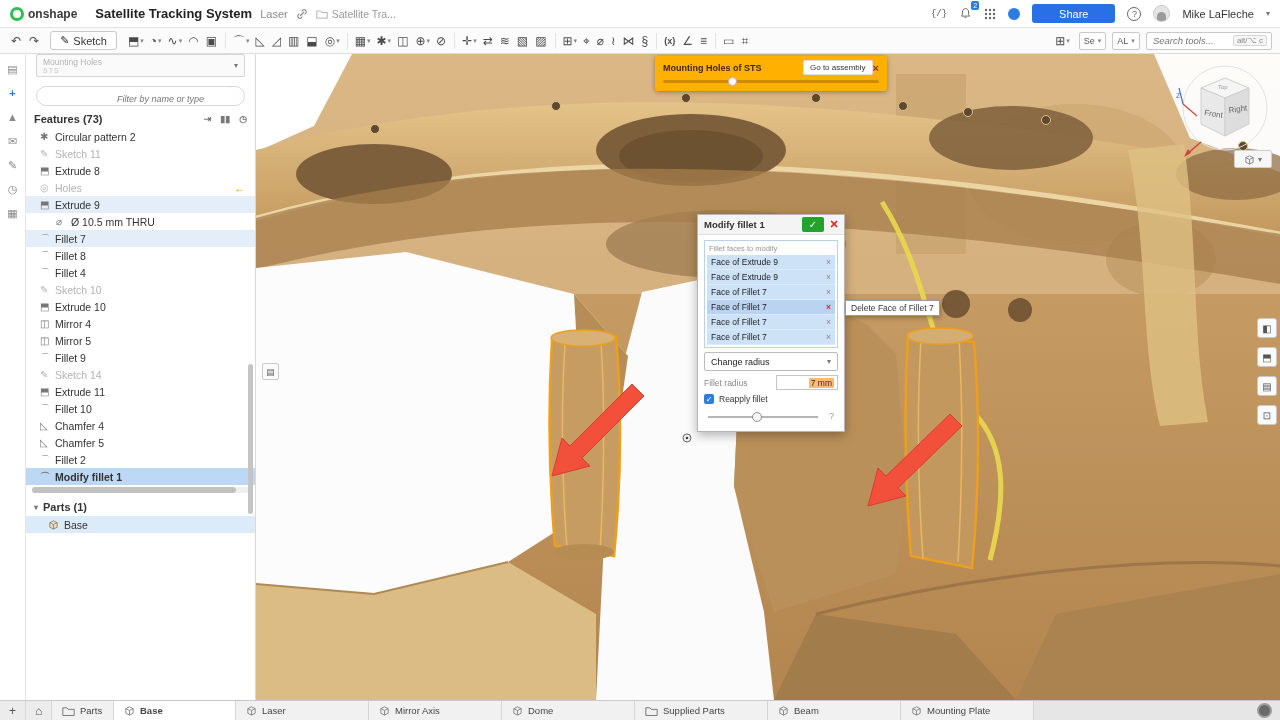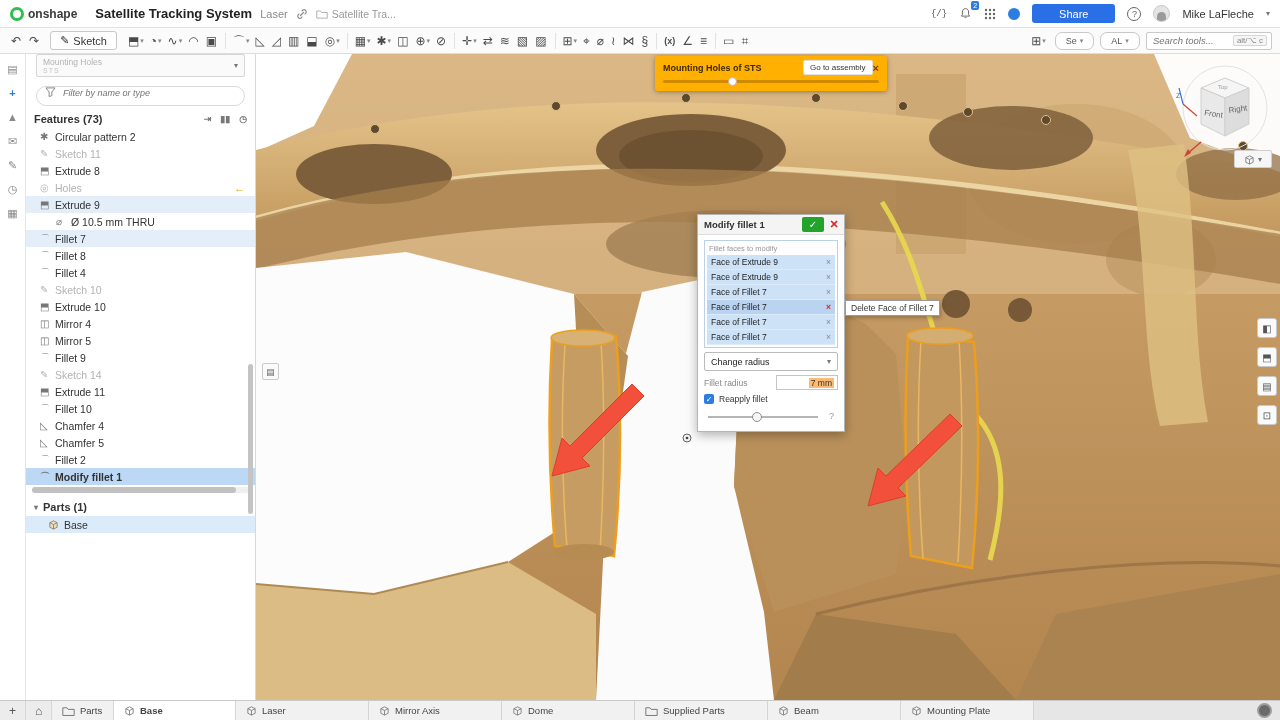--- a/index.html
+++ b/index.html
@@ -33,22 +33,22 @@
   .toolbar{position:absolute;left:0;top:28px;right:0;height:26px;background:#fbfbfb;
     border-bottom:1px solid #ddd;display:flex;align-items:center;padding:0 8px;gap:2px;z-index:55;}
   .tb-btn{display:flex;align-items:center;gap:1px;padding:2px 3px;border-radius:2px;color:#4a4a4a;cursor:pointer;}
   .tb-glyph{font-size:12px;line-height:12px;}
   .tb-caret{font-size:7px;color:#888;}
   .tb-btn.sep{border-left:1px solid #e2e2e2;margin-left:4px;padding-left:7px;border-radius:0;}
   .tb-btn.wide .tb-glyph{font-size:9px;font-weight:bold;}
   .sketch-btn{display:flex;align-items:center;gap:4px;border:1px solid #c9c9c9;border-radius:3px;
     height:19px;padding:0 9px;font-size:11px;color:#333;background:#fff;margin:0 6px;cursor:pointer;}
   .tb-end{margin-left:auto;display:flex;align-items:center;gap:6px;}
-  .mini-select{display:flex;align-items:center;gap:3px;border:1px solid #c9c9c9;border-radius:7px;
-    height:18px;padding:0 10px;font-size:9px;color:#555;background:#fff;cursor:pointer;}
+  .mini-select{display:flex;align-items:center;gap:3px;border:1px solid #c9c9c9;border-radius:2px;
+    height:18px;padding:0 4px;font-size:9px;color:#555;background:#fff;cursor:pointer;}
   .search-box{display:flex;align-items:center;border:1px solid #c9c9c9;border-radius:2px;height:18px;
     background:#fff;padding:0 4px;gap:4px;}
   .search-box input{border:none;outline:none;width:78px;font-size:9.5px;font-style:italic;color:#666;
     font-family:"Liberation Sans",sans-serif;}
   .kbd{font-size:8px;color:#888;border:1px solid #d5d5d5;border-radius:2px;padding:0 3px;background:#f5f5f5;}
   
   .leftstrip{position:absolute;left:0;top:54px;width:26px;bottom:20px;background:#fff;
     border-right:1px solid #e5e5e5;display:flex;flex-direction:column;align-items:center;
     padding-top:10px;gap:13px;z-index:40;}
   .strip-btn{color:#8a8a8a;font-size:11px;cursor:pointer;line-height:11px;}
@@ -57,22 +57,22 @@
   .sidebar{position:absolute;left:26px;top:54px;width:230px;bottom:20px;background:#fff;
     border-right:1px solid #d8d8d8;z-index:40;display:flex;flex-direction:column;}
   .ctx-header{font-size:10px;font-weight:bold;color:#444;padding:6px 8px 3px;}
   .ctx-add{color:#2b7de0;margin-left:3px;}
   .ctx-select{margin:0 10px 6px;border:1px solid #d5d5d5;border-radius:2px;background:#fafafa;
     padding:2px 6px;display:flex;align-items:center;cursor:pointer;}
   .ctx-texts{display:flex;flex-direction:column;}
   .ctx-title{font-size:8.5px;color:#b3b3b3;}
   .ctx-sub{font-size:7px;color:#c4c4c4;letter-spacing:1px;}
   .ctx-select .caret{margin-left:auto;}
-  .filter-row{display:flex;align-items:flex-start;gap:5px;margin:3px 10px 5px;border:1px solid #d9d9d9;
-    border-radius:10px;height:20px;padding:0 8px;}
+  .filter-row{display:flex;align-items:flex-end;gap:5px;margin:3px 10px 5px;border:1px solid #d9d9d9;
+    border-radius:10px;height:20px;padding:0 8px;flex-direction:column;}
   .filter-row input{border:none;outline:none;flex:1;font-size:9px;font-style:italic;color:#777;
     font-family:"Liberation Sans",sans-serif;}
   .feat-header{display:flex;align-items:center;font-size:11px;font-weight:bold;color:#333;
     padding:2px 8px 3px;}
   .fh-icons{margin-left:auto;display:flex;gap:9px;}
   .fh-icons span{font-size:9px;color:#777;cursor:pointer;}
   .feat-list{position:relative;}
   .feat-row{display:flex;align-items:center;height:17px;padding-left:14px;font-size:10.5px;
     color:#333;cursor:pointer;white-space:nowrap;}
   .feat-icon{width:15px;color:#777;font-size:10px;flex:none;}

